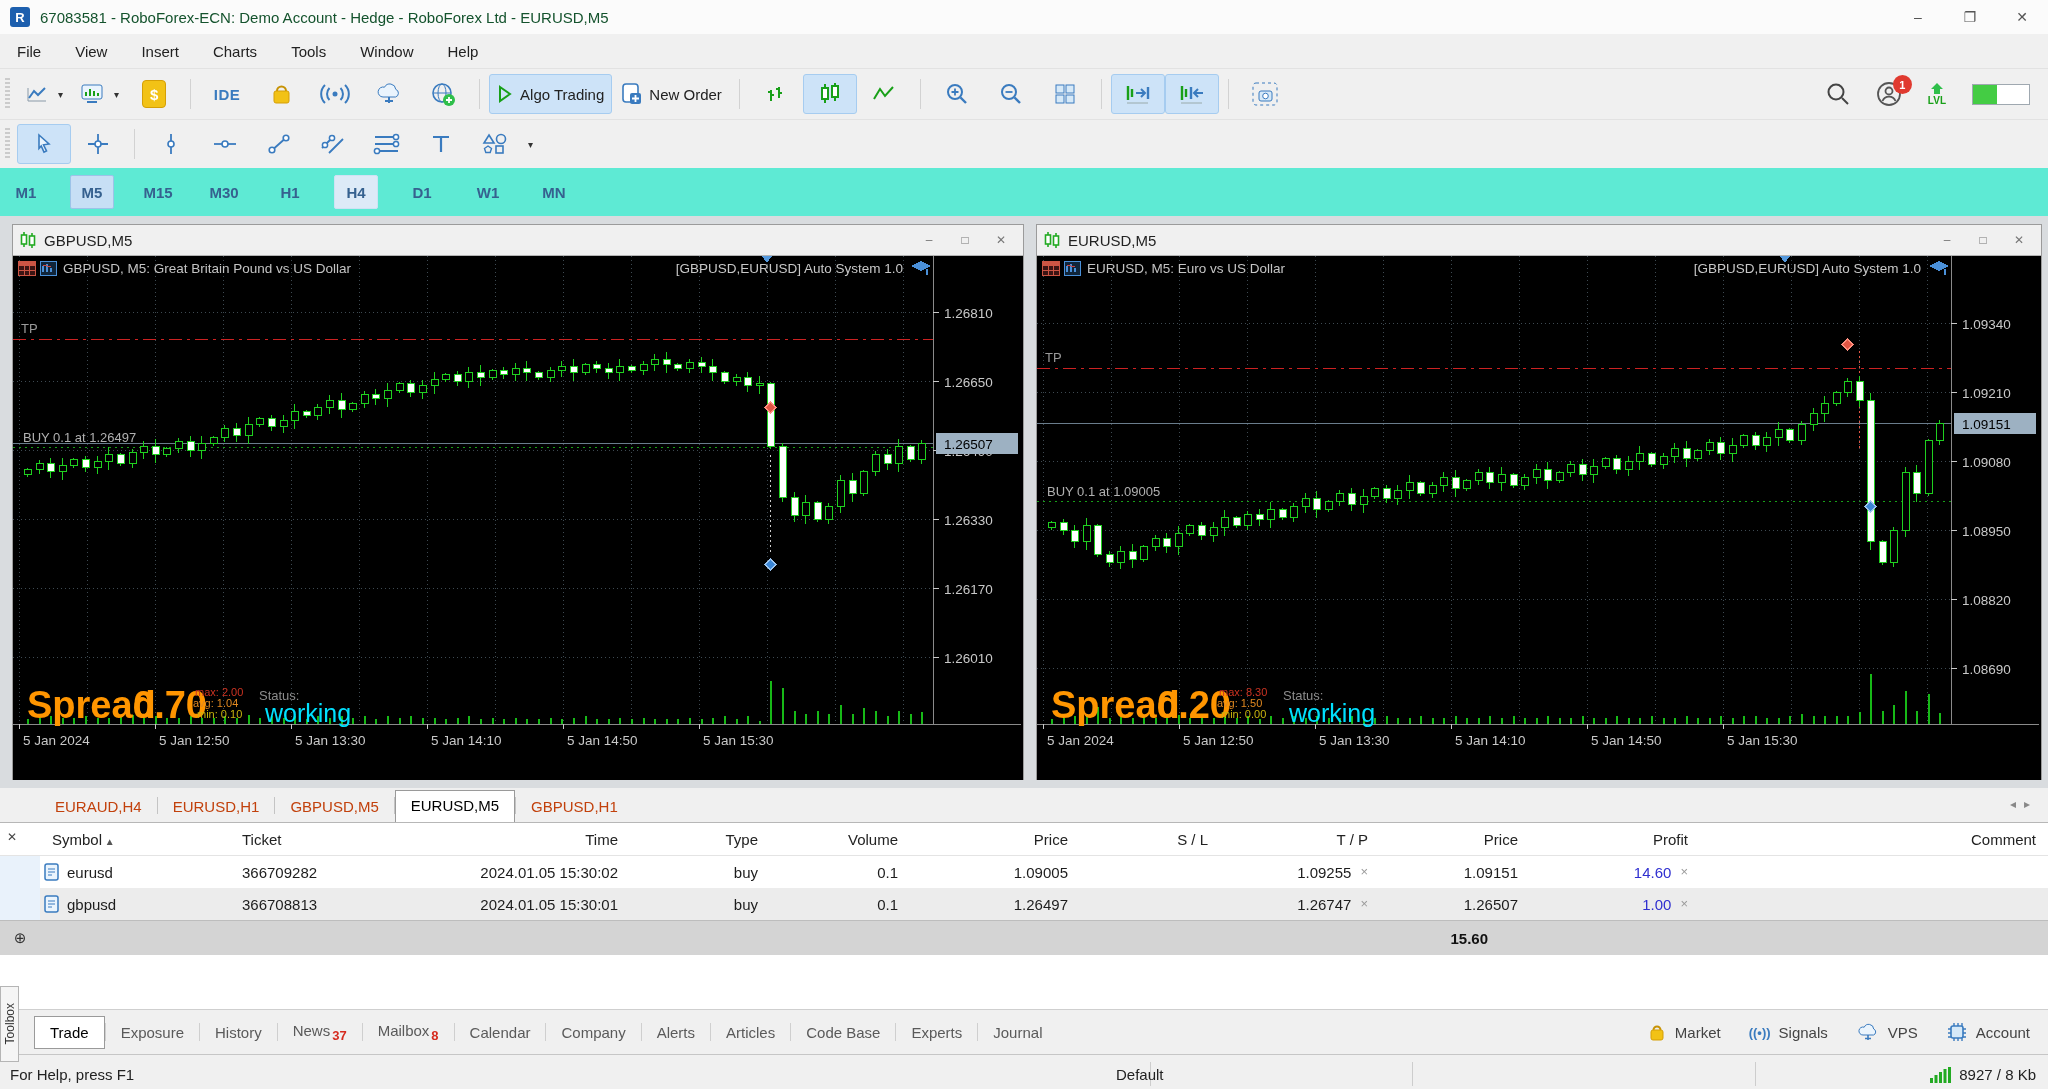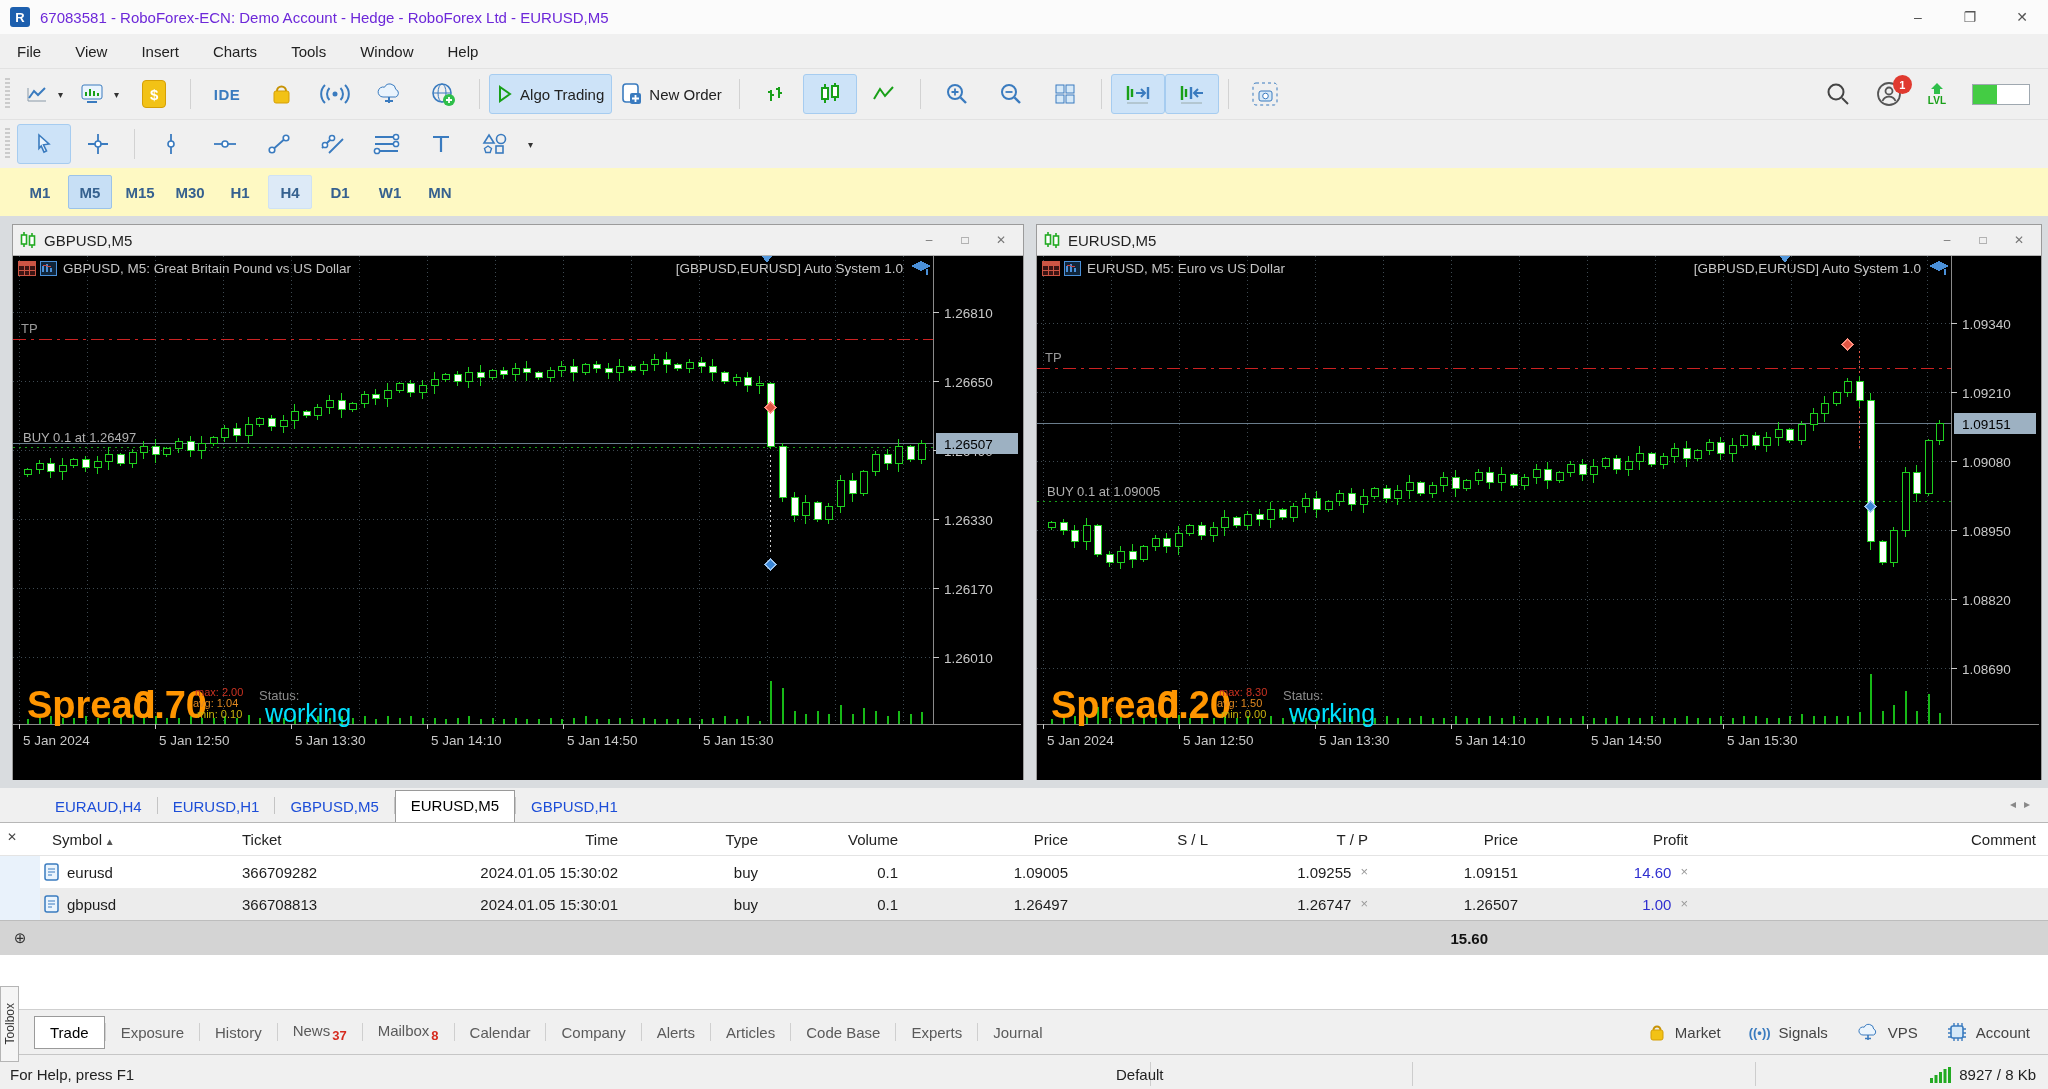--- a/index.html
+++ b/index.html
@@ -1,21 +1,21 @@
 <!DOCTYPE html>
 <html><head>
 <meta charset="utf-8">
 <style>
   html,body{margin:0;padding:0;overflow:hidden}
   body{width:2048px;height:1089px;background:#f0f0f0;font-family:"Liberation Sans",sans-serif;font-size:15px;color:#1d1d1d;position:relative}
   svg{display:block}
   
   .titlebar{height:34px;background:#fbfbfb;display:flex;align-items:center;padding:0 0 0 10px}
   .app-icon{width:20px;height:20px;background:#1d5fae;border-radius:3px;color:#fff;font-weight:bold;font-size:13px;display:flex;align-items:center;justify-content:center}
-  .title-text{margin-left:10px;color:#6d28d9}
+  .title-text{margin-left:10px;color:#14532d}
   .win-controls{margin-left:auto;display:flex;height:100%}
   .wc{width:52px;display:flex;align-items:center;justify-content:center;color:#555;font-size:14px}
   
   .menubar{height:34px;display:flex;align-items:flex-start;background:#f0f0f0}
   .menu-item{padding:0 17px;height:100%;display:flex;align-items:center;color:#222}
   
   .toolbar{height:50px;background:#f0f0f0;display:flex;align-items:center;border-top:1px solid #e2e2e2}
   .toolbar2{height:48px}
   .grip{width:5px;height:32px;margin:0 7px 0 5px;background:repeating-linear-gradient(#c2c2c2 0 2px,transparent 2px 4px);opacity:.8}
   .tbtn{height:38px;min-width:38px;display:flex;align-items:center;justify-content:center;gap:7px;padding:0 7px;border-radius:3px;border:1px solid transparent;color:#222}
@@ -23,35 +23,35 @@
   .tb-divider{width:1px;height:30px;background:#d2d2d2;margin:0 9px}
   .caret{font-size:10px;color:#333;margin-left:2px}
   .ide-label{color:#3a7bbf;font-weight:bold;letter-spacing:.5px}
   .tb-right{margin-left:auto;display:flex;align-items:center;gap:26px;padding-right:18px}
   .notif{position:relative;width:26px;height:26px}
   .badge{position:absolute;top:-6px;right:-10px;background:#e03a2f;color:#fff;border-radius:50%;min-width:19px;height:19px;display:flex;align-items:center;justify-content:center;font-size:11px;font-weight:bold}
   .lvl{display:flex;flex-direction:column;align-items:center;color:#18a018;font-weight:bold;font-size:10px;line-height:1}
   .battery{width:56px;height:19px;border:1px solid #9fa8b0;background:#fff}
   .battery>div{height:100%;background:#44cc44}
   
-  .tfbar{height:48px;background:#fef9c3;display:flex;align-items:center;padding-left:18px;gap:6px}
+  .tfbar{height:48px;background:#5eead4;display:flex;align-items:center;padding-left:4px;gap:22px}
   .tf{min-width:42px;height:32px;display:flex;align-items:center;justify-content:center;color:#36618f;font-weight:bold;border:1px solid transparent;border-radius:2px}
   .tf.active{background:#c7dff5;border-color:#9cc3e8}
   .tf.hl{background:#ddeaf7;border-color:#cfe2f4}
   
   .charts-area{position:relative;height:572px;background:#d9dcdf}
   .chart-window{position:absolute;top:8px;height:556px;border:1px solid #9b9b9b;background:#000;box-sizing:border-box}
   .cw-titlebar{height:30px;background:#f0f0f0;display:flex;align-items:center;padding:0 6px;border-bottom:1px solid #b3b3b3;color:#222}
   .cw-title{margin-left:7px}
   .cw-controls{margin-left:auto;display:flex;gap:4px}
   .cwc{width:32px;height:22px;display:flex;align-items:center;justify-content:center;color:#777;font-size:12px}
   .cw-body{position:relative;background:#000}
   
   .chart-tabs{height:34px;background:#f0f0f0;display:flex;align-items:flex-end;padding-left:40px;position:relative}
-  .ct{padding:6px 15px 7px;color:#1d4ed8;position:relative}
+  .ct{padding:6px 15px 7px;color:#c2410c;position:relative}
   .ct.active{background:#fff;border:1px solid #9a9a9a;border-bottom:none;color:#000;padding-bottom:9px;margin-bottom:-1px}
   .ct-sep{width:1px;height:17px;background:#c4c4c4;margin-bottom:8px}
   .ct-nav{position:absolute;right:10px;top:9px;color:#888;font-size:12px;letter-spacing:8px}
   .table-wrap{height:186px;background:#fff;border-top:1px solid #b7b7b7;position:relative}
   .panel-close{position:absolute;left:5px;top:7px;color:#444;font-size:12px;width:14px;text-align:center}
   .trow{display:grid;grid-template-columns:40px 190px 200px 200px 140px 140px 170px 140px 160px 150px 170px 1fr;align-items:center}
   .trow.header{height:32px;color:#222;border-bottom:1px solid #e4e4e4}
   .trow.data{height:32px}
   .trow.data.alt{background:#ececec}
   .cell{padding:0 12px;white-space:nowrap;overflow:hidden}

